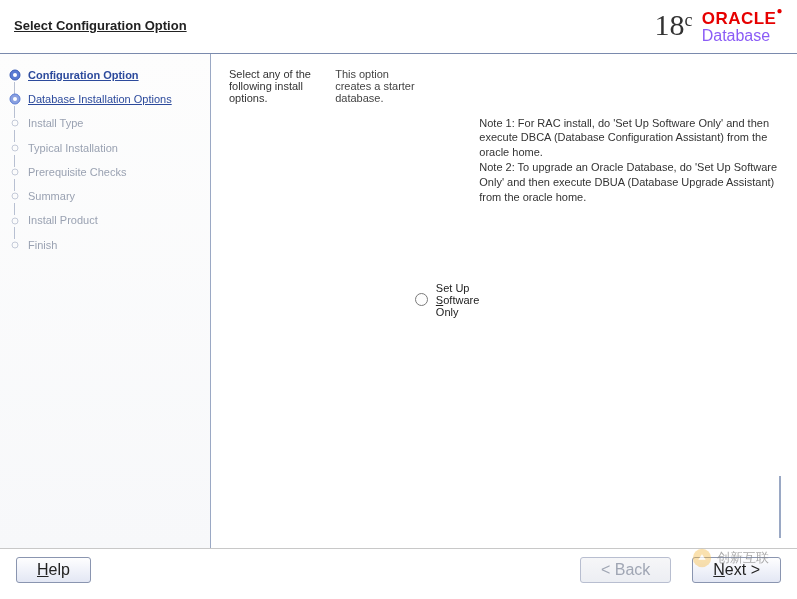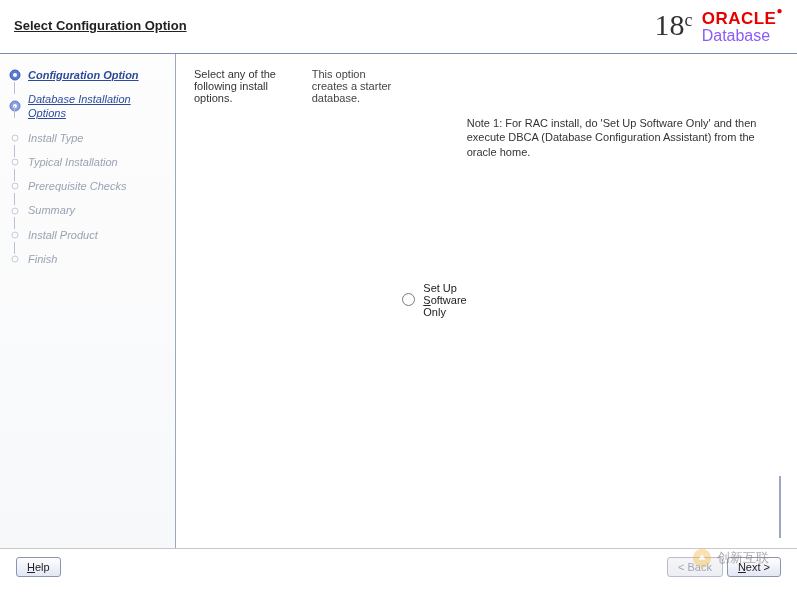--- a/index.html
+++ b/index.html
@@ -56,25 +56,24 @@
     .logo-oracle-sub {
       color: #8b5cf6;
       font-size: 16px;
       font-weight: normal;
     }
     .body-area {
       display: flex;
       height: 494px;
     }
     .sidebar {
-      width: 176px;
+      width: 211px;
       border-right: 1px solid #9aa8c4;
       padding: 14px 6px 6px 6px;
       background: linear-gradient(to bottom, #fdfdfd, #f7f8fa);
-      font-style: italic;
     }
     .step {
       display: flex;
       align-items: center;
       margin-bottom: 10px;
       line-height: 1.3;
       position: relative;
     }
     .step-icon {
       width: 14px;
@@ -153,36 +152,36 @@
     }
     .footer {
       border-top: 1px solid #c8c8c8;
       padding: 8px 16px;
       display: flex;
       justify-content: space-between;
       align-items: center;
     }
     .btn {
       font-family: inherit;
-      font-size: 11px;
-      padding: 3px 10px;
+      font-size: 16px;
+      padding: 3px 20px;
       border: 1px solid #8a95b0;
       border-radius: 3px;
       background: linear-gradient(to bottom, #fefeff, #e3e7f4);
       color: #222;
       cursor: pointer;
     }
     .btn.disabled {
       color: #a0a6b4;
       background: linear-gradient(to bottom, #f6f6f8, #eceef3);
       border-color: #b8bed0;
       cursor: default;
     }
     .btn .hotkey { text-decoration: underline; }
-    .footer-right { display: flex; gap: 4px; }
+    .footer-right { display: flex; gap: 21px; }
     .watermark {
       position: absolute;
       right: 28px;
       bottom: 30px;
       display: flex;
       align-items: center;
       font-size: 13px;
       color: #888;
       opacity: 0.7;
       pointer-events: none;
@@ -273,20 +272,21 @@
 
     <div class="option-sub">This option creates a starter database.</div>
 
     <div class="option-row">
       <span class="radio"></span>
       <span class="option-label"><span>Set Up </span><span class="hotkey">S</span><span>oftware Only</span></span>
     </div>
 
     <div class="notes">
       <div>Note 1: For RAC install, do 'Set Up Software Only' and then execute DBCA (Database Configuration Assistant) from the oracle home.</div>
+      <div>Note 2: To upgrade an Oracle Database, do 'Set Up Software Only' and then execute DBUA (Database Upgrade Assistant) from the oracle home.</div>
     </div>
 
     <div class="messages-box"></div>
   </div>
 </div>
 
 <div class="footer">
   <button class="btn"><span class="hotkey">H</span>elp</button>
   <div class="footer-right">
     <button class="btn disabled">&lt; Back</button>

